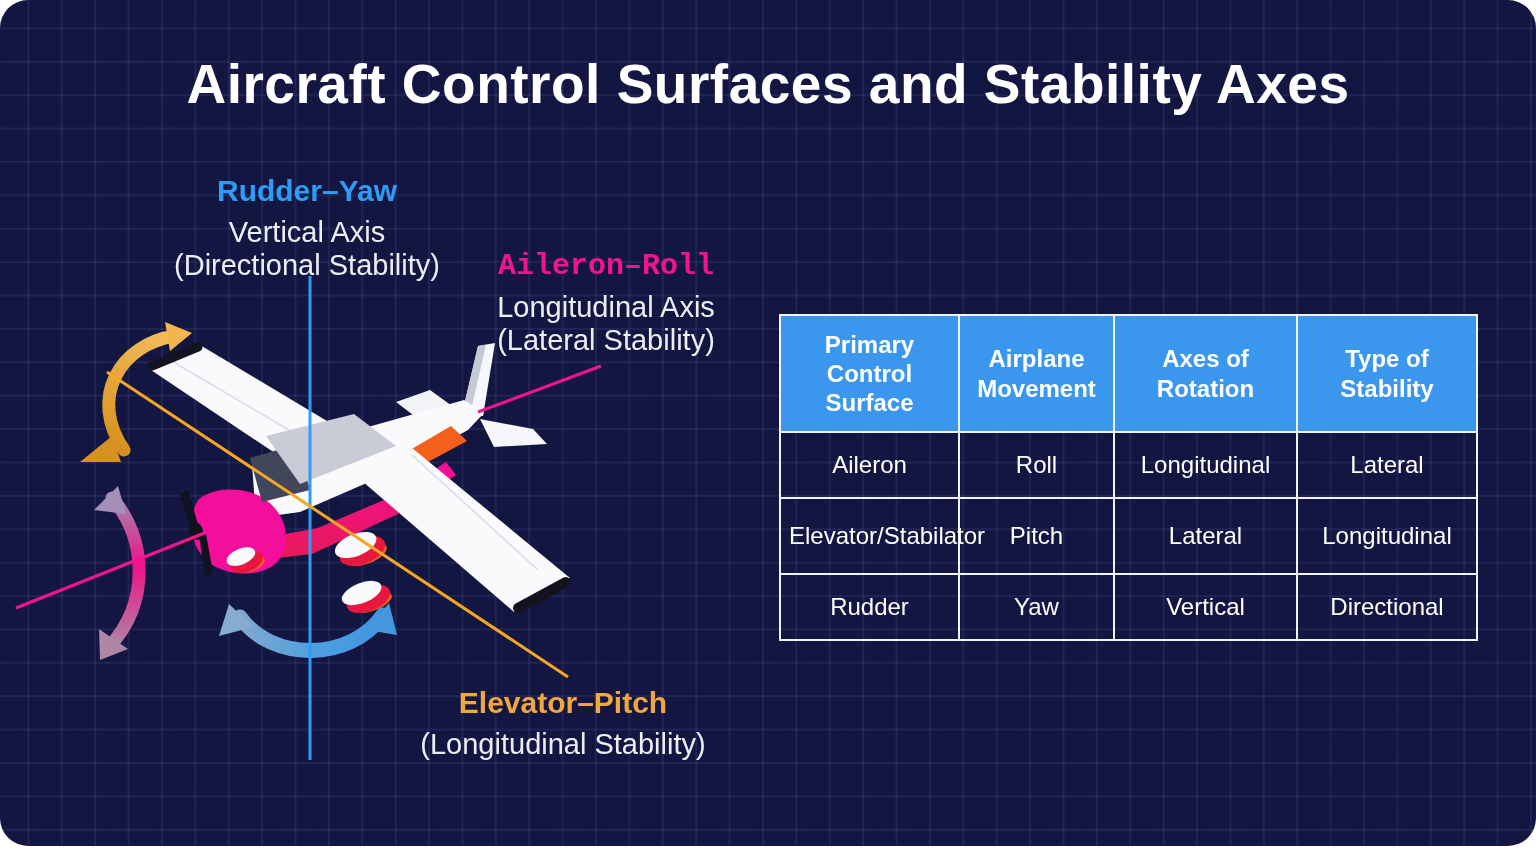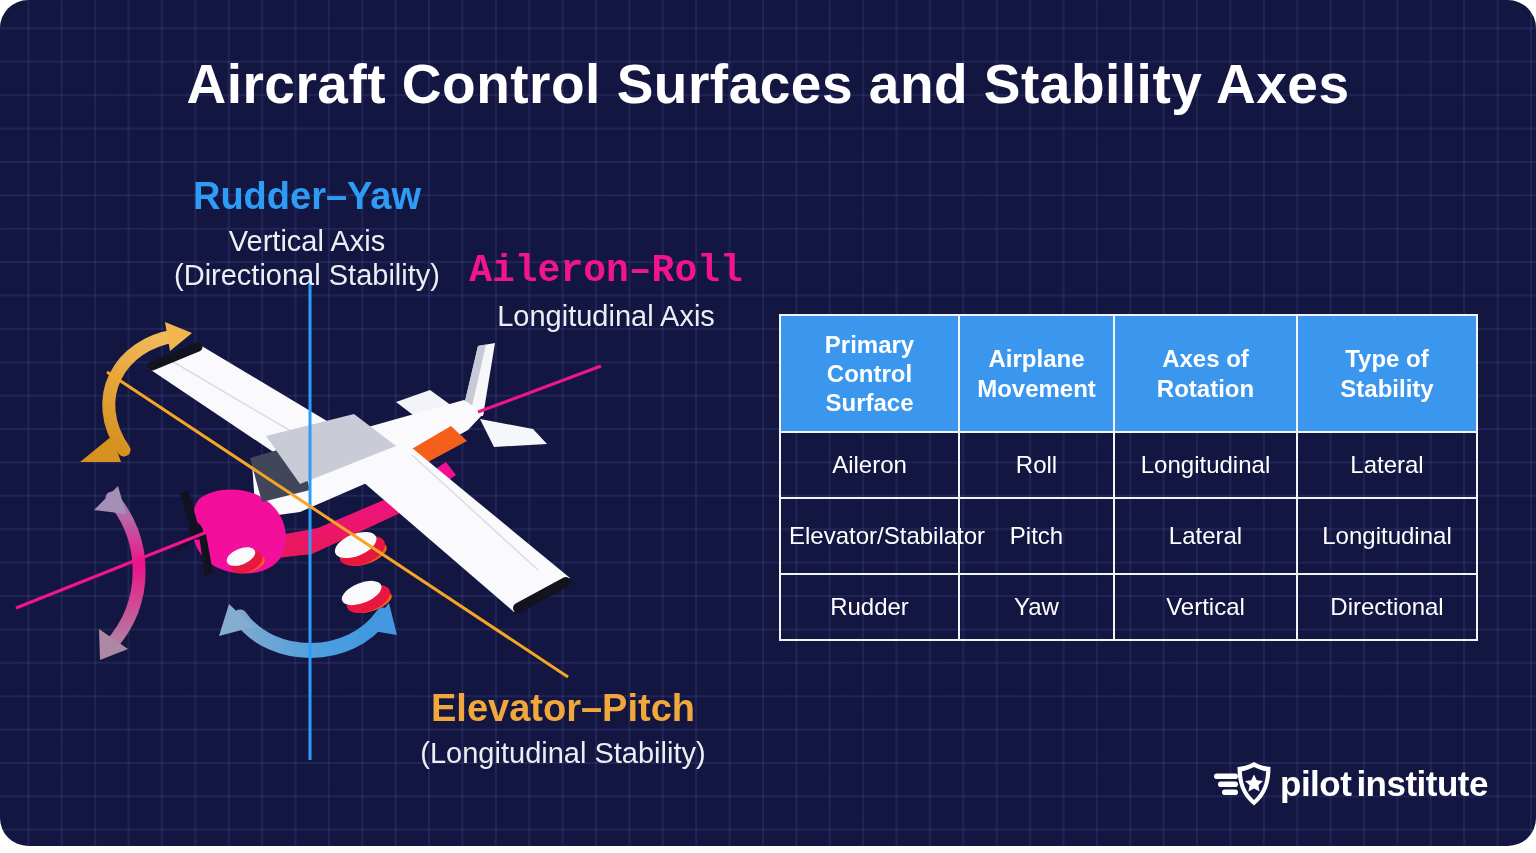--- a/index.html
+++ b/index.html
@@ -14,21 +14,21 @@
     border-radius:28px;
     overflow:hidden;
   }
   .title{
     position:absolute;top:52px;left:0;width:100%;
     text-align:center;color:#ffffff;font-size:55px;font-weight:700;
     letter-spacing:0.5px;margin:0;
   }
   .illustration{position:absolute;left:0;top:0;pointer-events:none;}
   .axis-label{position:absolute;text-align:center;line-height:1.16;}
-  .axis-label .heading{font-size:38px;font-weight:600;display:block;margin-bottom:7px;}
+  .axis-label .heading{font-size:30px;font-weight:600;display:block;margin-bottom:7px;}
   .axis-label .sub{font-size:29px;font-weight:500;color:#EDEEF4;display:block;}
   .label-rudder{left:147px;top:174px;width:320px;}
   .label-rudder .heading{color:#2D9CF5;}
   .label-aileron{left:446px;top:249px;width:320px;}
   .label-aileron .heading{color:#F2148E;font-family:Liberation Mono, monospace;}
   .label-elevator{left:403px;top:686px;width:320px;}
   .label-elevator .heading{color:#F0A73C;}
 
   table.spec{
     position:absolute;left:779px;top:314px;width:697px;
@@ -155,20 +155,21 @@
   </svg>
 
   <div class="axis-label label-rudder">
     <span class="heading">Rudder–Yaw</span>
     <span class="sub">Vertical Axis</span>
     <span class="sub">(Directional Stability)</span>
   </div>
   <div class="axis-label label-aileron">
     <span class="heading">Aileron–Roll</span>
     <span class="sub">Longitudinal Axis</span>
+    <span class="sub">(Lateral Stability)</span>
   </div>
   <div class="axis-label label-elevator">
     <span class="heading">Elevator–Pitch</span>
     <span class="sub">(Longitudinal Stability)</span>
   </div>
 
   <table class="spec">
     <colgroup>
         <col style="width:179px">
         <col style="width:155px">
@@ -198,27 +199,14 @@
       </tr>
       <tr class="r3">
         <td>Rudder</td>
         <td>Yaw</td>
         <td>Vertical</td>
         <td>Directional</td>
       </tr>
     </tbody>
   </table>
 
-  <div class="logo">
-    <svg width="58" height="46" viewBox="0 0 58 46">
-      <g fill="#ffffff">
-        <rect x="1" y="12.5" width="24" height="5.6" rx="2.8"></rect>
-        <rect x="5" y="20.5" width="20" height="5.6" rx="2.8"></rect>
-        <rect x="9" y="28.5" width="16" height="5.6" rx="2.8"></rect>
-        <path d="M41,1 C47,4.4 52.6,5.8 57.5,5.9 C57.5,20 54.5,33.5 41,44.5 C27.5,33.5 24.5,20 24.5,5.9 C29.4,5.8 35,4.4 41,1 Z
-                 M41,6.1 C36.4,8.5 32.4,9.8 28.9,10.2 C29.2,21 31.9,30.5 41,38.9 C50.1,30.5 52.8,21 53.1,10.2 C49.6,9.8 45.6,8.5 41,6.1 Z" fill-rule="evenodd"></path>
-        <polygon points="41,13.5 43.8,19.2 50,20 45.4,24.3 46.6,30.5 41,27.4 35.4,30.5 36.6,24.3 32,20 38.2,19.2"></polygon>
-      </g>
-    </svg>
-    <span class="brand"><span class="b1">pilot</span><span class="b2">institute</span></span>
-  </div>
 
 </div>
 
 </body></html>

